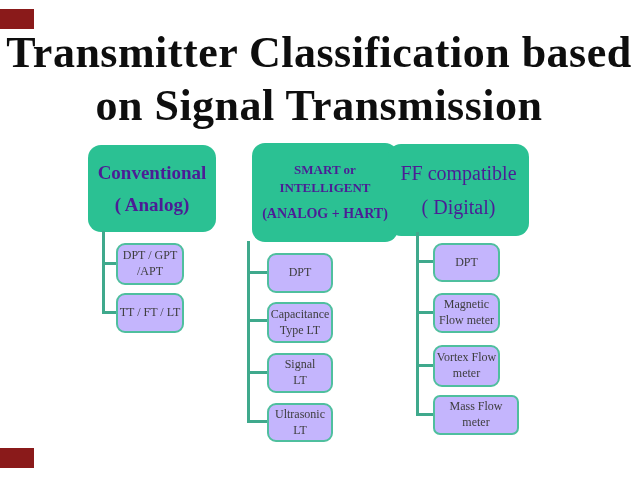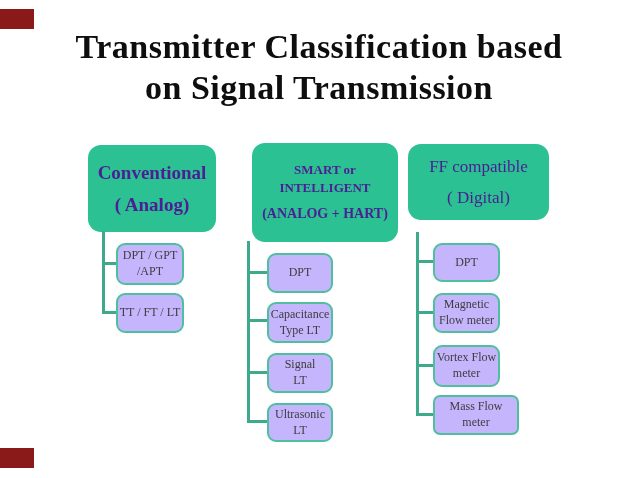--- a/index.html
+++ b/index.html
@@ -7,38 +7,38 @@
     position:relative;width:638px;height:478px;background:#ffffff;
     overflow:hidden;font-family:"Liberation Serif","DejaVu Serif",serif;
   }
   
   .red-bar{position:absolute;left:0;width:34px;height:20px;background:#8a1a1a;}
   .red-bar.top{top:9px;}
   .red-bar.bottom{top:448px;}
   
   .title{
     position:absolute;left:0;right:0;top:27px;text-align:center;
-    font-size:34px;font-weight:bold;color:#0e0e0e;line-height:1.2;
+    font-size:44px;font-weight:bold;color:#0e0e0e;line-height:1.2;
     letter-spacing:0.5px;
   }
   .title span{display:block;}
   
   .parent{
     position:absolute;background:#2bc193;border-radius:13px;color:#4c1d95;
     display:flex;flex-direction:column;align-items:center;justify-content:center;
     text-align:center;
   }
   .parent .l{display:block;}
   #p1{left:88px;top:145px;width:128px;height:87px;font-size:19px;font-weight:bold;}
   #p1 .l{line-height:1.0;}
   #p1 .l2{margin-top:13px;}
   #p2{left:237px;top:143px;width:146px;height:99px;font-size:13px;font-weight:bold;margin-left:15px;}
   #p2 .l{line-height:1.35;}
   #p2 .l3{margin-top:9px;font-size:14px;}
-  #p3{left:408px;top:144px;width:141px;height:76px;font-size:17px;font-weight:400;}
+  #p3{left:388px;top:144px;width:141px;height:92px;font-size:20px;font-weight:400;}
   #p3 .l{line-height:1.0;}
   #p3 .l2{margin-top:14px;}
   
   .vline,.hline{position:absolute;background:#3fa98c;}
   .vline{width:3px;}
   .hline{height:3px;}
   
   .child{
     position:absolute;background:#c4b5fd;border:2px solid #4fbf9e;border-radius:9px;
     box-sizing:border-box;display:flex;align-items:center;justify-content:center;

